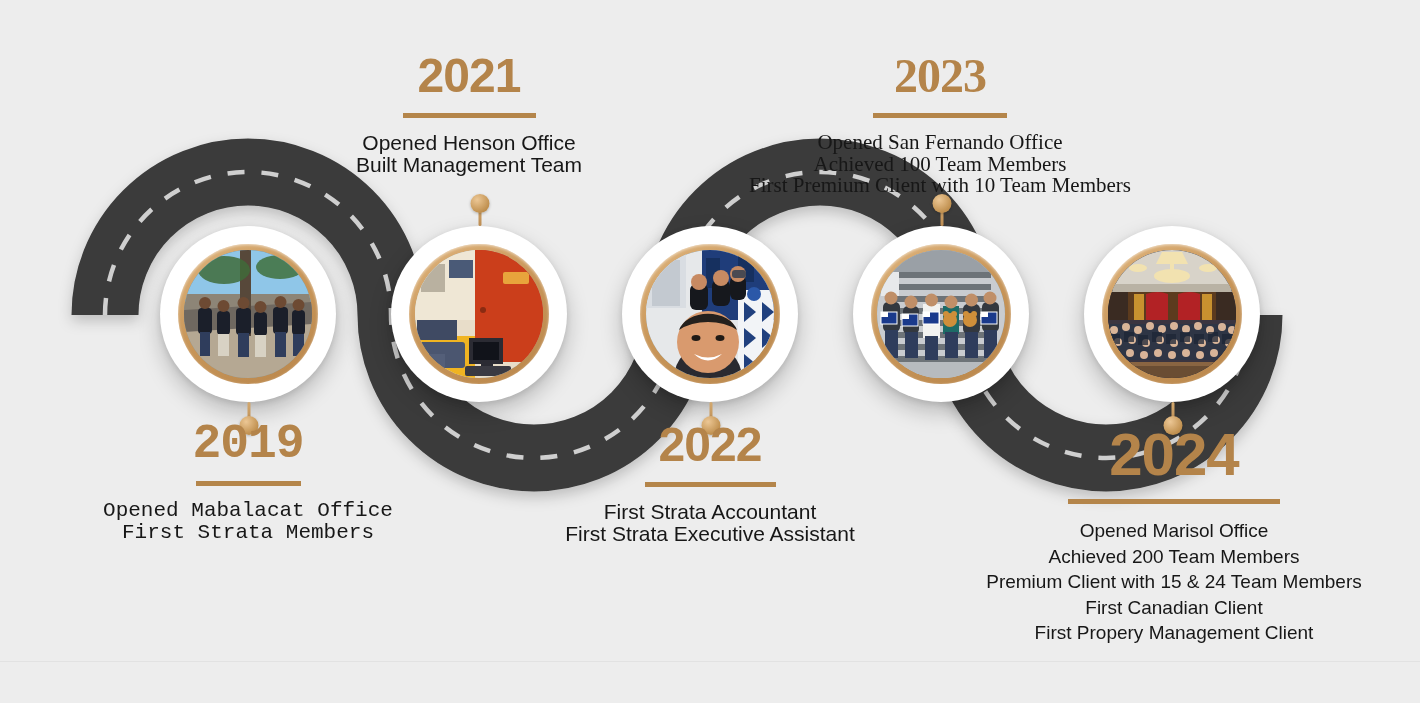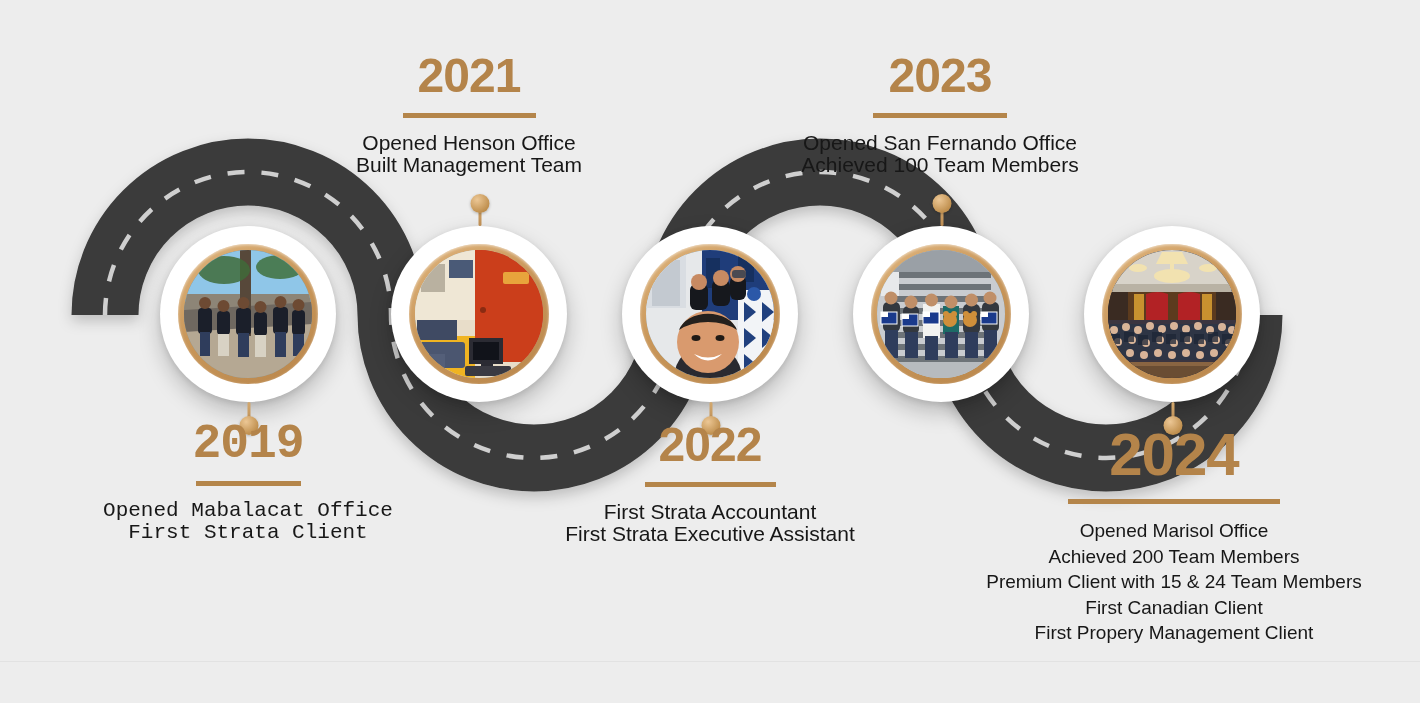--- a/index.html
+++ b/index.html
@@ -154,21 +154,21 @@
       <div class="stem" style="top:0;height:22px;"></div>
       <div class="knob" style="top:14px;"></div>
     </div>
   </div>
 
   <div class="label y-2019" style="left:73px;top:420px;width:350px;font-family:Liberation Mono, monospace;">
     <div class="year">2019</div>
     <div class="rule" style="width:105px;"></div>
     <div class="bullets">
       <div>Opened Mabalacat Office</div>
-      <div>First Strata Client</div>
+      <div>First Strata Members</div>
     </div>
   </div>
 
   <div class="node" style="left:391px;top:226px;width:176px;height:176px;">
     <div class="photo-ring" style="left:0;top:0;width:176px;height:176px;"></div>
     <div class="gold-ring" style="left:18px;top:18px;width:140px;height:140px;"></div>
     <div class="photo" style="left:24px;top:24px;width:128px;height:128px;">
       <svg viewBox="0 0 128 128" preserveAspectRatio="xMidYMid slice">
         <rect width="128" height="128" fill="#e8ddc9"></rect>
         <rect x="60" y="0" width="68" height="112" fill="#c0351c"></rect>
@@ -329,26 +329,27 @@
             <rect x="107" y="80" width="13" height="28"></rect>
         </g>
       </svg>
     </div>
     <div class="pin" style="left:79px;top:-32px;width:19px;height:32px;">
       <div class="stem" style="top:10px;height:22px;"></div>
       <div class="knob" style="top:0;"></div>
     </div>
   </div>
 
-  <div class="label y-2023" style="left:740px;top:52px;width:400px;">
+  <div class="label y-2023" style="left:740px;top:52px;width:400px;font-family:Liberation Serif, serif;">
     <div class="year">2023</div>
     <div class="rule" style="width:134px;"></div>
     <div class="bullets">
       <div>Opened San Fernando Office</div>
       <div>Achieved 100 Team Members</div>
+      <div>First Premium Client with 10 Team Members</div>
     </div>
   </div>
 
   <div class="node" style="left:1084px;top:226px;width:176px;height:176px;">
     <div class="photo-ring" style="left:0;top:0;width:176px;height:176px;"></div>
     <div class="gold-ring" style="left:18px;top:18px;width:140px;height:140px;"></div>
     <div class="photo" style="left:24px;top:24px;width:128px;height:128px;">
       <svg viewBox="0 0 128 128" preserveAspectRatio="xMidYMid slice">
         <rect width="128" height="128" fill="#2a2028"></rect>
         <rect x="0" y="0" width="128" height="40" fill="#d8d3c9"></rect>

